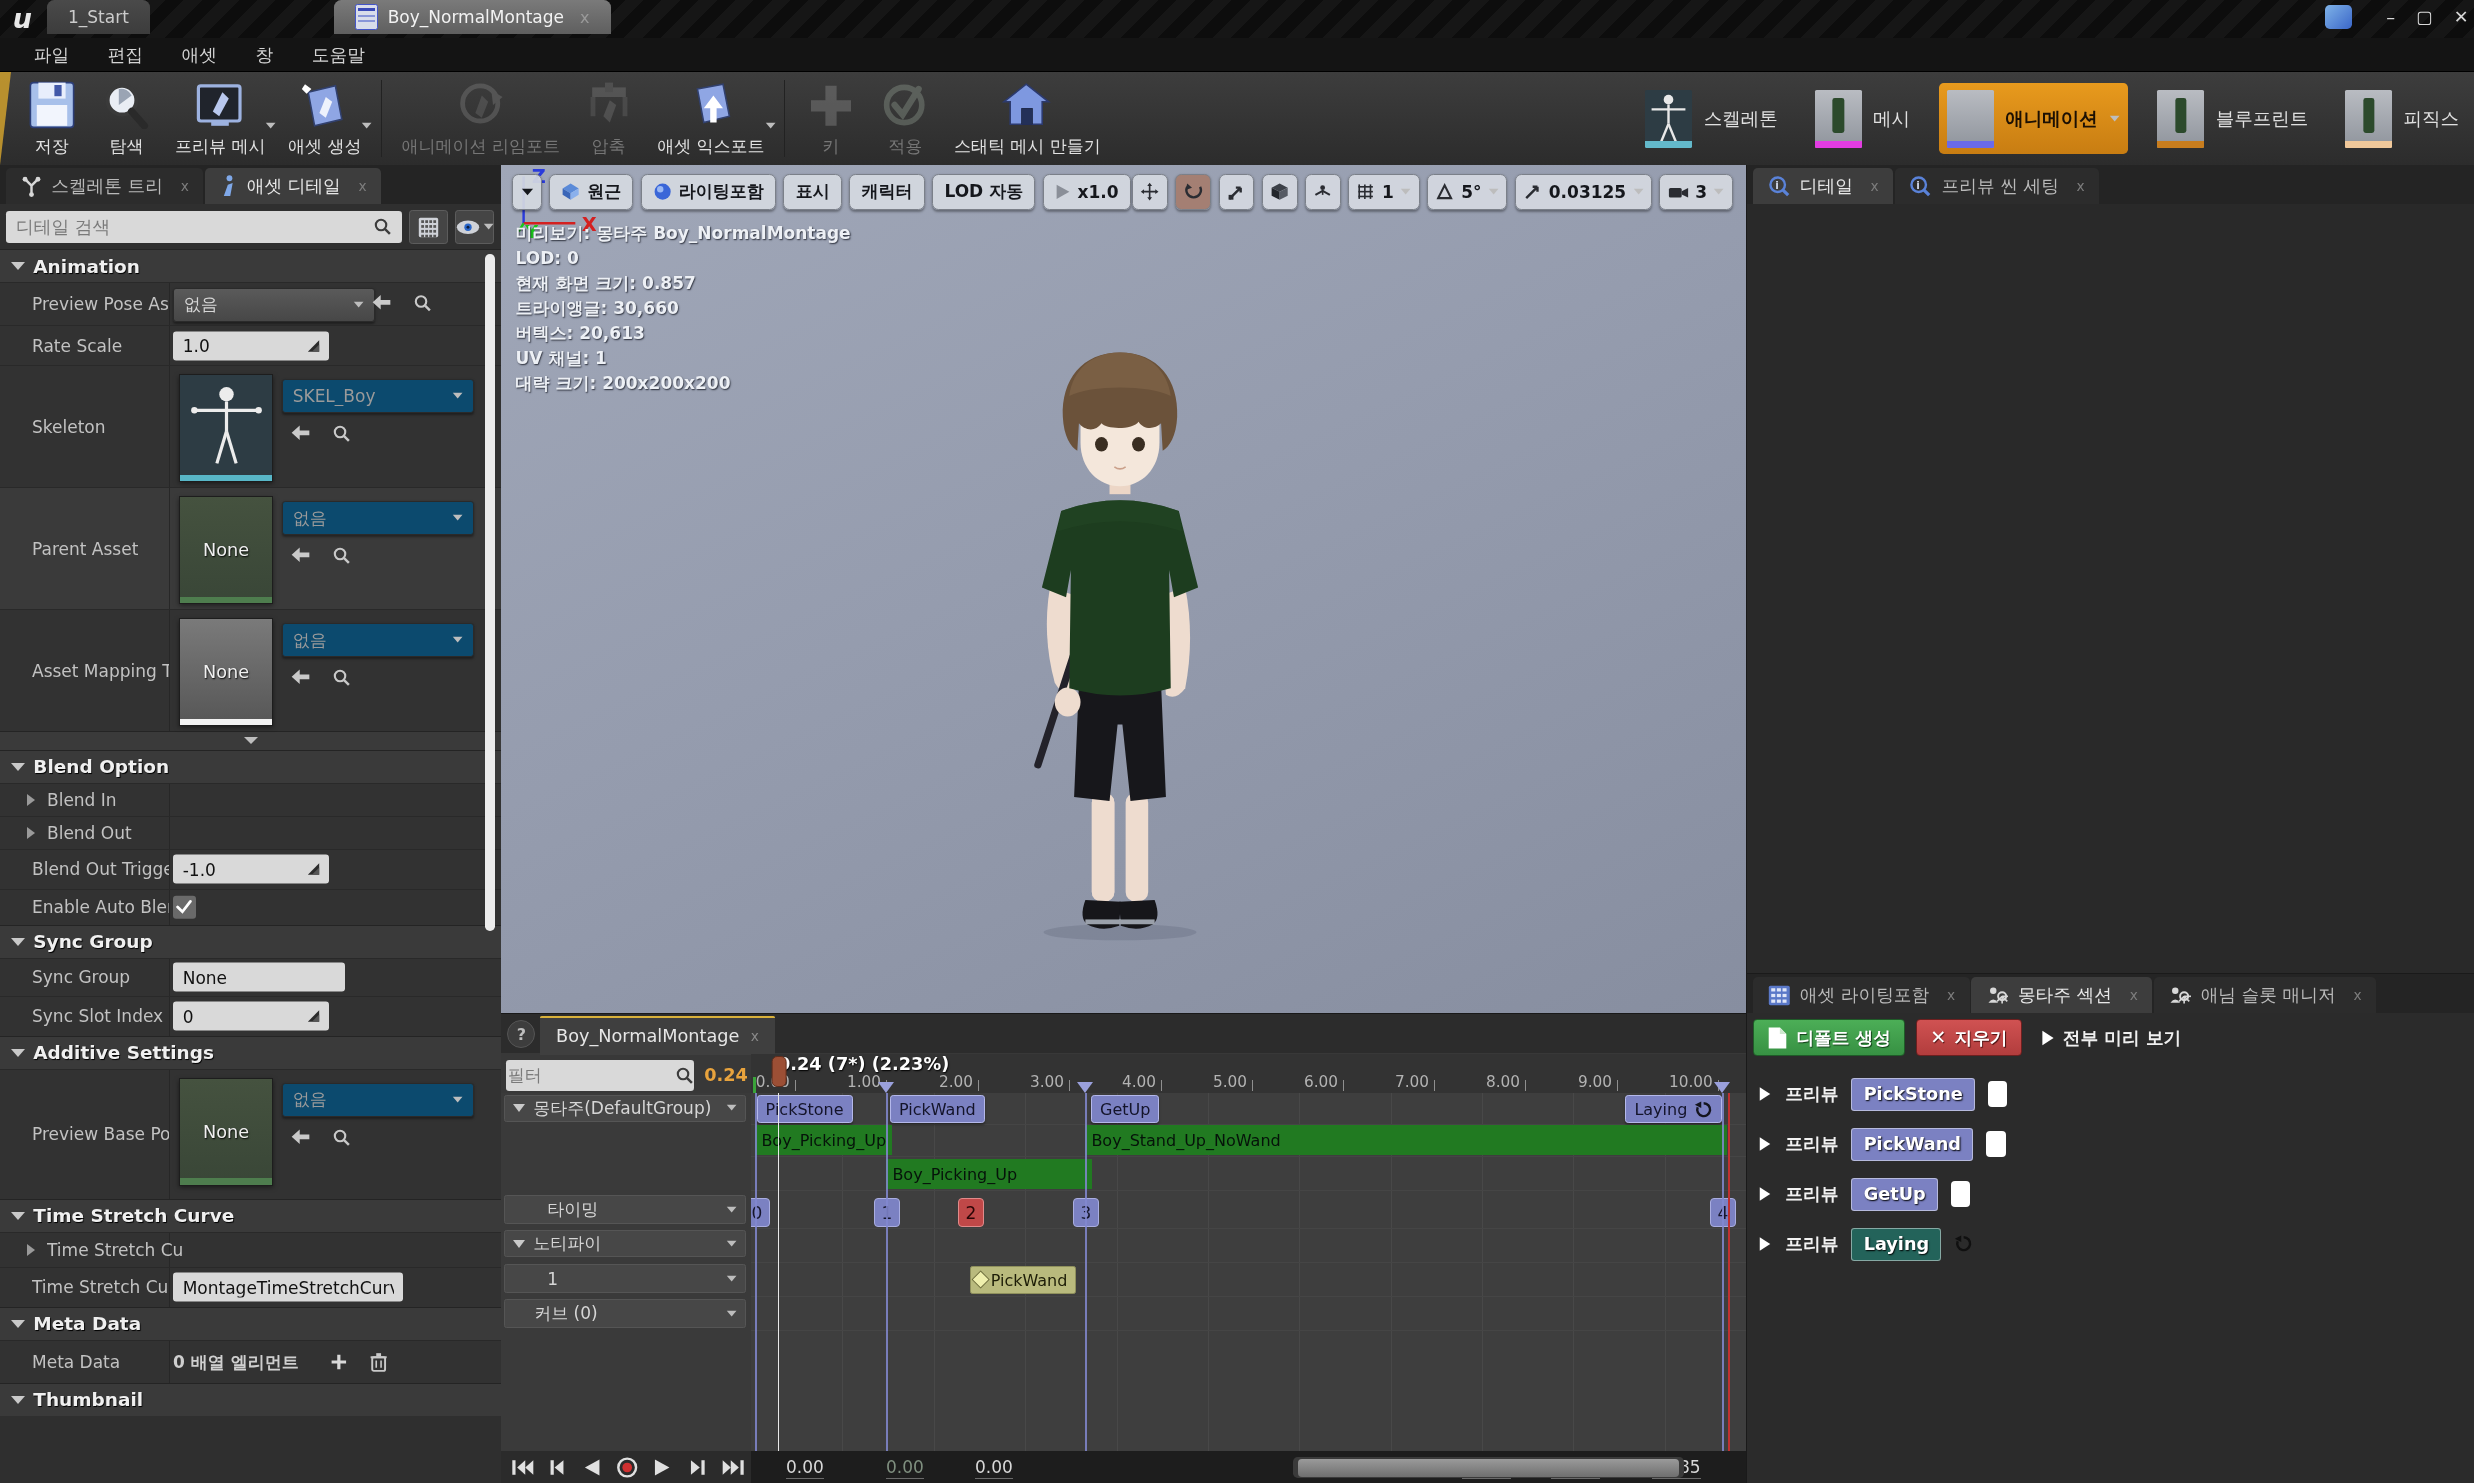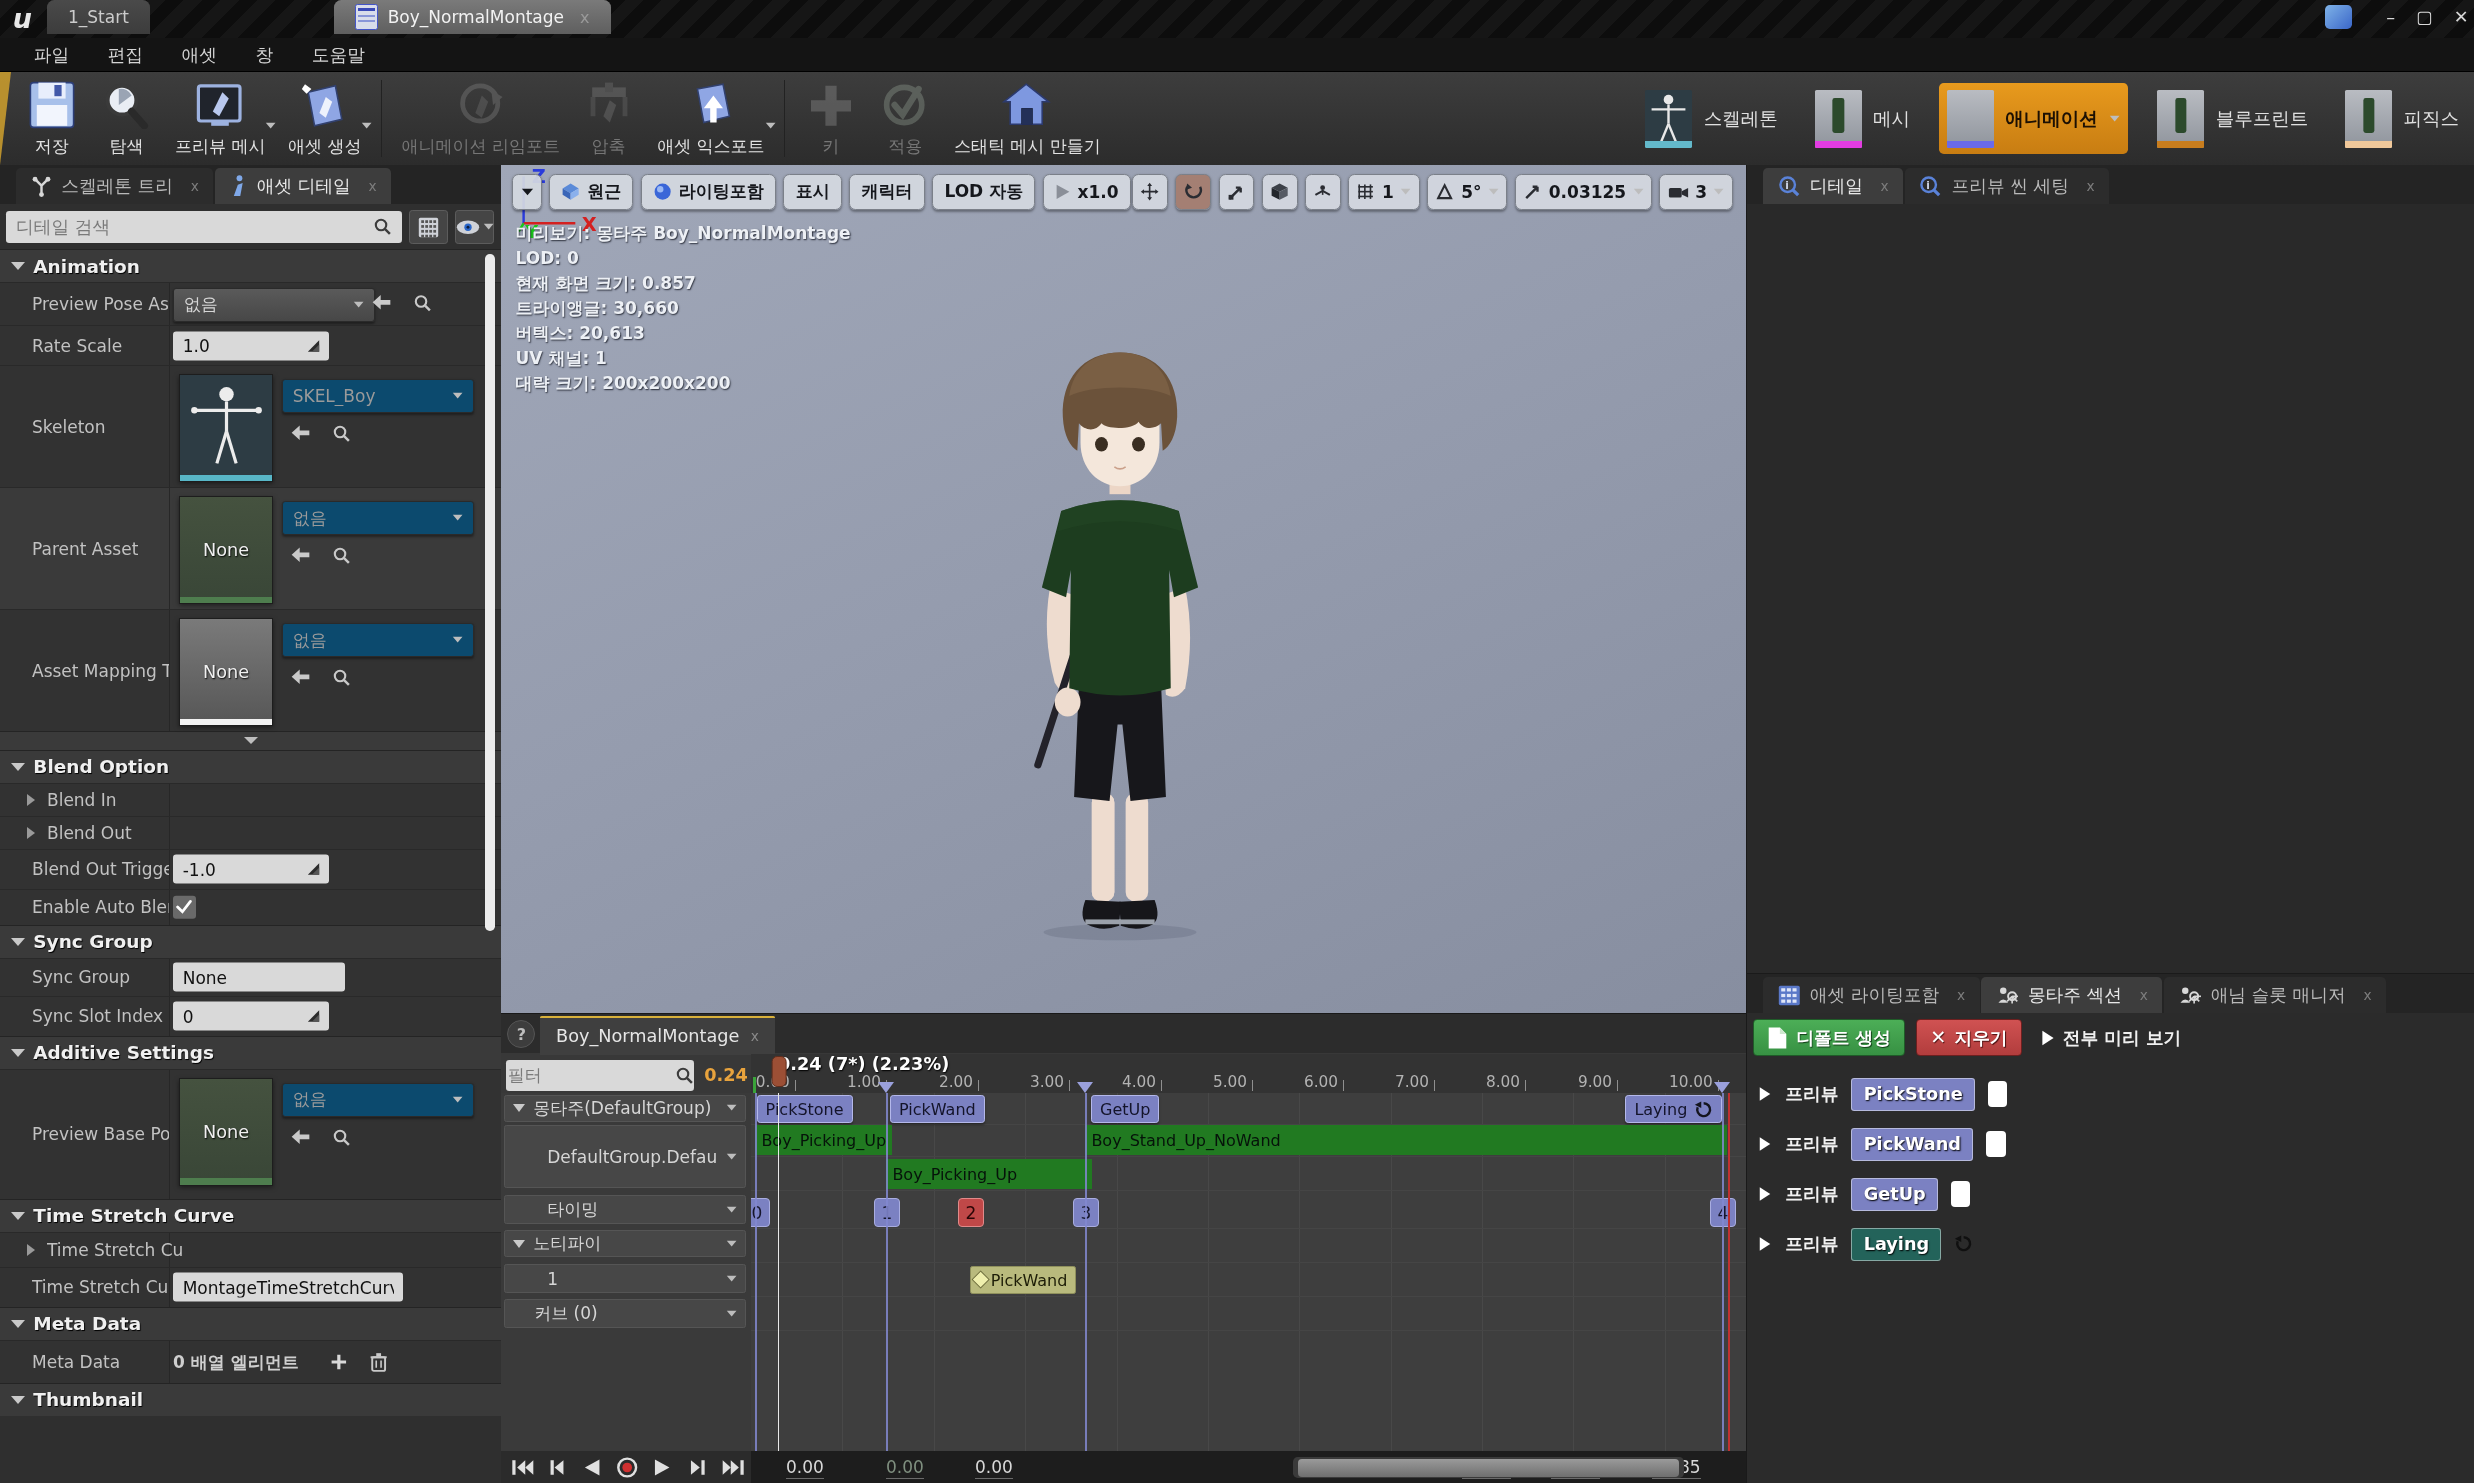--- a/index.html
+++ b/index.html
@@ -46,21 +46,21 @@
   .tb-sep{width:1.6px;height:77px;background:#222;margin:3.2px 8px 0 8px;}
   .tb-right{right:8px;top:4.8px;height:84px;display:flex;align-items:center;gap:21px;}
   .mode{display:flex;align-items:center;gap:11.3px;color:#e0e0e0;font-size:18.5px;padding:6.4px 8px;border-radius:4.8px;}
   .mode .thumb{width:47px;height:58px;border-radius:1.6px;position:relative;background:linear-gradient(#b9bcc2,#8f949c);overflow:hidden;}
   .mode .thumb .under{position:absolute;left:0;right:0;bottom:0;height:6.4px;}
   .mode .thumb .fig{position:absolute;left:50%;top:8px;width:11.3px;height:35px;transform:translateX(-50%);background:#2c4a2c;border-radius:2.4px;}
   .mode.active{background:linear-gradient(#e89a1d,#c87d12);color:#1c1003;font-weight:bold;}
 
   
   #leftpanel{left:0;top:165px;width:501px;height:1319px;background:#2f2f2f;border-right:0.8px solid #1c1c1c;}
-  .ptabrow{display:flex;height:39px;background:#242424;gap:1.6px;padding-left:16px;}
+  .ptabrow{display:flex;height:39px;background:#242424;gap:1.6px;padding-left:6px;}
   .ptab{display:flex;align-items:center;gap:9.7px;padding:0 14.5px;font-size:17.7px;color:#b9b9b9;
     background:#2c2c2c;border-radius:4.8px 4.8px 0 0;margin-top:3.2px;}
   .ptab.active{background:#3d3d3d;color:#e8e8e8;}
   .ptab .closex{color:#7d7d7d;font-size:13.7px;margin-left:8px;}
   #lp-searchrow{left:6.4px;top:45px;width:488px;height:34px;display:flex;gap:7.3px;align-items:center;}
   .searchbox{flex:1;height:32px;background:#d9d9d9;border-radius:3.2px;display:flex;align-items:center;
     padding:0 9.7px;color:#7a7a7a;font-size:17.7px;}
   .searchbox .lens{margin-left:auto;color:#3c3c3c;width:19.3px;height:19.3px;}
   .sq-btn{width:37px;height:32px;background:#454545;border:0.8px solid #5c5c5c;border-radius:3.2px;
     display:flex;align-items:center;justify-content:center;gap:3.2px;color:#cfd2d8;}
@@ -1009,28 +1009,20 @@
     <div id="mt-labelcol" class="abs">
         <div class="mt-lrow" style="top: 1.6px; height: 27px;">
           <span style="width: 0px; height: 0px; border-left: 6.4px solid transparent; border-right: 6.4px solid transparent; border-top: 8px solid rgb(201, 201, 201);"></span>
           <span class="ellip">몽타주(DefaultGroup)</span>
           <span class="rcaret">
             <svg width="11.3" height="7.3" viewBox="0 0 14 9">
               <path d="M1 1 L7 8 L13 1 Z" fill="#bdbdbd"></path>
             </svg>
           </span>
         </div>
-        <div class="mt-lrow" style="top: 32px; height: 63px;">
-          <span class="ellip" style="margin-left: 34px;">DefaultGroup.Defau</span>
-          <span class="rcaret">
-            <svg width="11.3" height="7.3" viewBox="0 0 14 9">
-              <path d="M1 1 L7 8 L13 1 Z" fill="#bdbdbd"></path>
-            </svg>
-          </span>
-        </div>
         <div class="mt-lrow" style="top: 102px; height: 29px;">
           <span class="ellip" style="margin-left: 34px;">타이밍</span>
           <span class="rcaret">
             <svg width="11.3" height="7.3" viewBox="0 0 14 9">
               <path d="M1 1 L7 8 L13 1 Z" fill="#bdbdbd"></path>
             </svg>
           </span>
         </div>
         <div class="mt-lrow" style="top: 137px; height: 27px;">
           <span style="width: 0px; height: 0px; border-left: 6.4px solid transparent; border-right: 6.4px solid transparent; border-top: 8px solid rgb(201, 201, 201);"></span>

